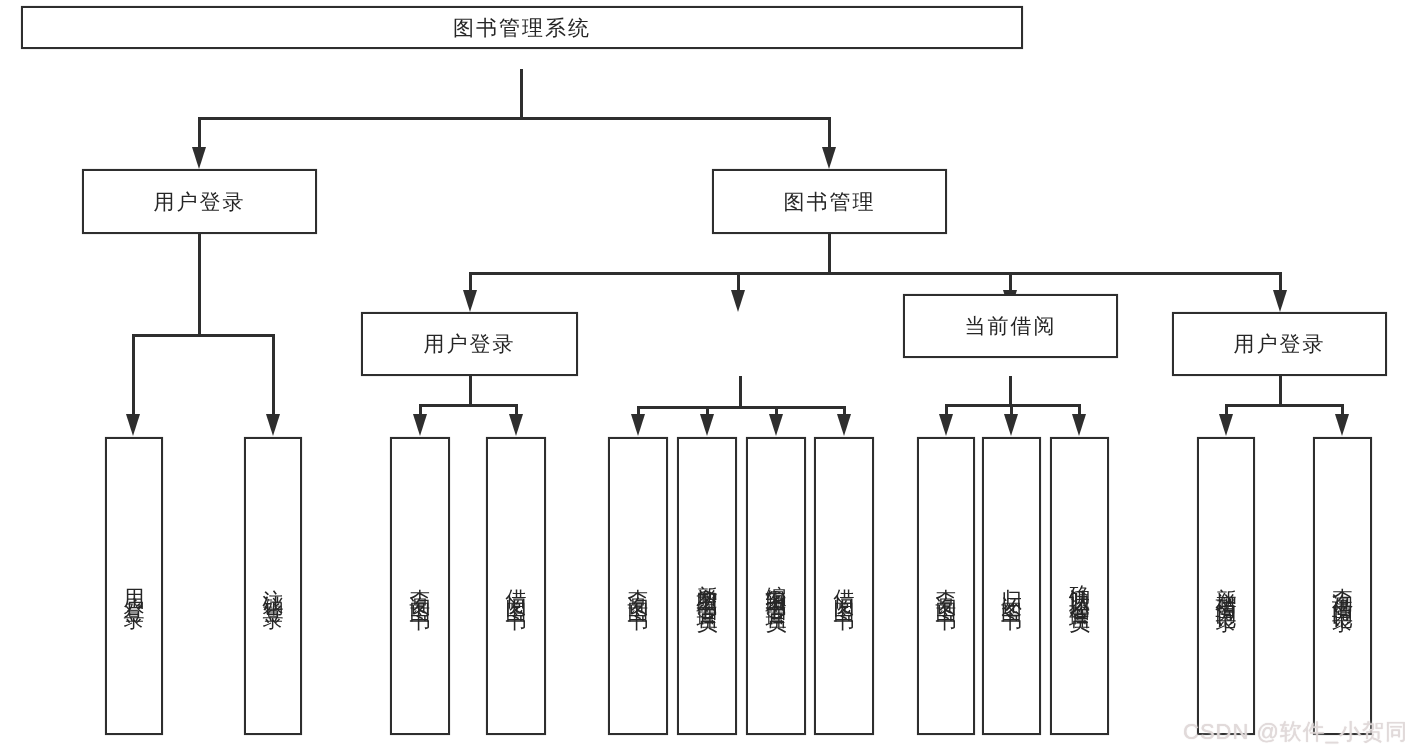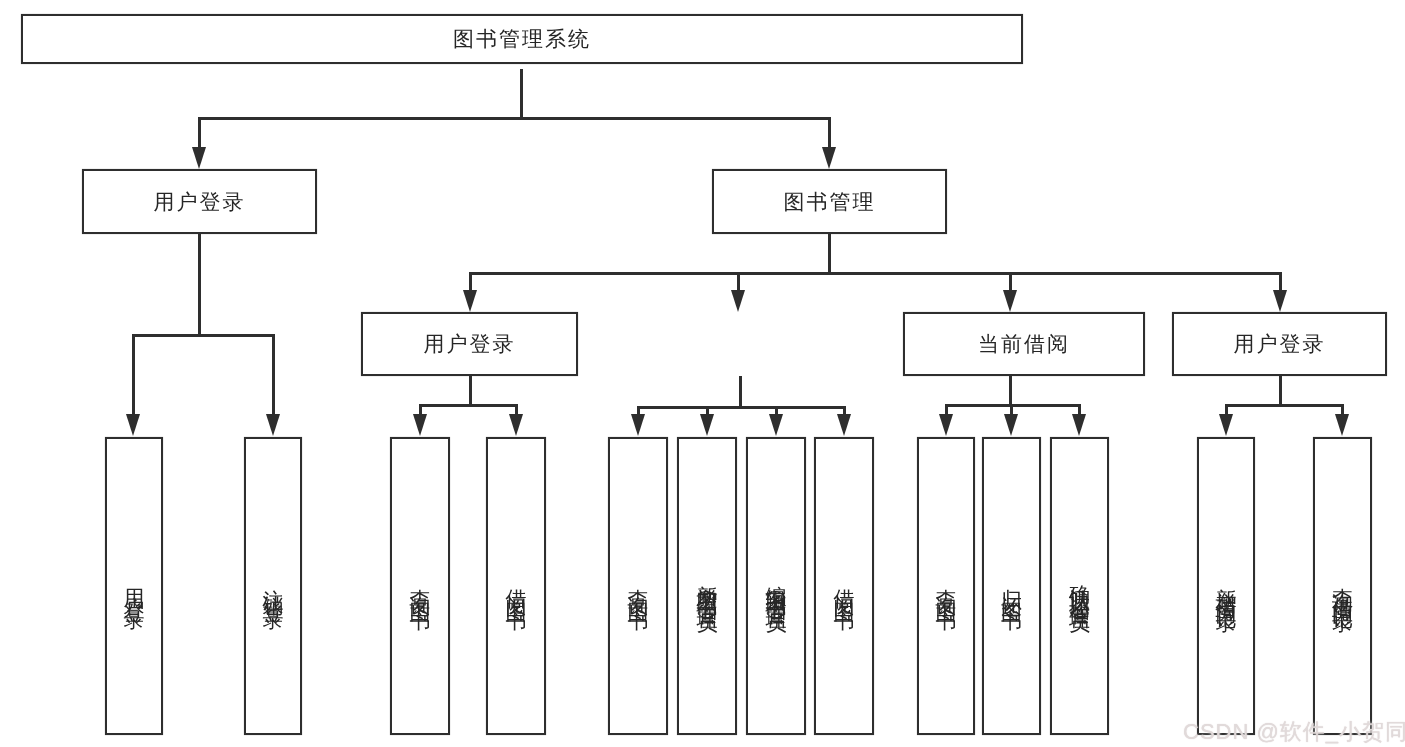--- a/index.html
+++ b/index.html
@@ -63,21 +63,21 @@
     text-shadow:0 0 1px rgba(200,190,190,0.8), 0 0 3px rgba(255,255,255,0.9);
     white-space:nowrap;
     z-index:5;
   }
 </style>
 </head>
 <body>
 
 <div class="stage">
 
-  <div class="box" style="left:21px;top:14px;width:1002px;height:50px">图书管理系统</div>
+  <div class="box" style="left:21px;top:6px;width:1002px;height:43px">图书管理系统</div>
 
   <div class="vl" style="left:520px;top:69px;height:50px"></div>
   <div class="hl" style="left:198px;top:117px;width:632px"></div>
   <div class="vl" style="left:198px;top:117px;height:34px"></div>
   <div class="ah" style="left:192px;top:147px"></div>
   <div class="vl" style="left:828px;top:117px;height:34px"></div>
   <div class="ah" style="left:822px;top:147px"></div>
 
   <div class="box" style="left:82px;top:169px;width:235px;height:65px">用户登录</div>
   <div class="box" style="left:712px;top:169px;width:235px;height:65px">图书管理</div>
@@ -94,21 +94,21 @@
   <div class="vl" style="left:469px;top:272px;height:20px"></div>
   <div class="ah" style="left:463px;top:290px"></div>
   <div class="vl" style="left:737px;top:272px;height:20px"></div>
   <div class="ah" style="left:731px;top:290px"></div>
   <div class="vl" style="left:1009px;top:272px;height:20px"></div>
   <div class="ah" style="left:1003px;top:290px"></div>
   <div class="vl" style="left:1279px;top:272px;height:20px"></div>
   <div class="ah" style="left:1273px;top:290px"></div>
 
   <div class="box" style="left:361px;top:312px;width:217px;height:64px">用户登录</div>
-  <div class="box" style="left:903px;top:312px;width:242px;height:64px">当前借阅</div>
+  <div class="box" style="left:903px;top:294px;width:215px;height:64px">当前借阅</div>
   <div class="box" style="left:1172px;top:312px;width:215px;height:64px">用户登录</div>
 
   <div class="vl" style="left:469px;top:376px;height:30px"></div>
   <div class="hl" style="left:419px;top:404px;width:98px"></div>
   <div class="vl" style="left:419px;top:404px;height:12px"></div>
   <div class="ah" style="left:413px;top:414px"></div>
   <div class="vl" style="left:515px;top:404px;height:12px"></div>
   <div class="ah" style="left:509px;top:414px"></div>
 
   <div class="vl" style="left:739px;top:376px;height:32px"></div>

